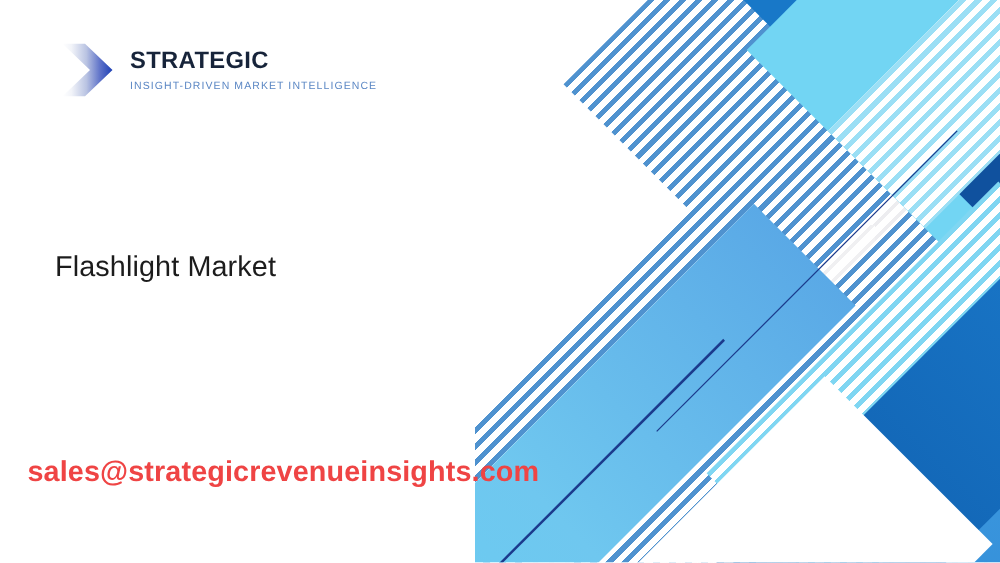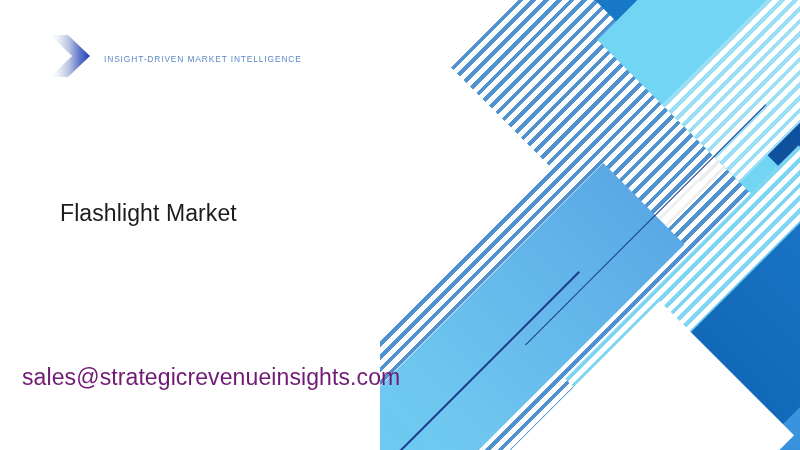--- a/index.html
+++ b/index.html
@@ -237,34 +237,34 @@
     color: #5b87c4;
     font-size: 8.4px;
     font-weight: 400;
     letter-spacing: 0.88px;
     white-space: nowrap;
   }
 
   
   .report-title {
     position: absolute;
-    left: 60px;
+    left: 44px;
     top: 200px;
     font-size: 23px;
     color: #1c1c1c;
     font-weight: 400;
     letter-spacing: 0.1px;
   }
   .contact-email {
     position: absolute;
     left: 22px;
     top: 364px;
     font-size: 23px;
-    color: #701a75;
-    font-weight: 400;
+    color: #ef4444;
+    font-weight: 700;
     letter-spacing: 0.1px;
   }
 </style>
 </head>
 <body>
 
 <div class="slide">
 
   <div class="decor">
     <div class="shape gray-stripes-a"></div>
@@ -303,20 +303,21 @@
             <stop offset="18%" stop-color="#f2f4f9"></stop>
             <stop offset="48%" stop-color="#b9c3e2"></stop>
             <stop offset="75%" stop-color="#5f73c9"></stop>
             <stop offset="100%" stop-color="#1d3fb5"></stop>
           </linearGradient>
         </defs>
         <path d="M2 3 L24 24 L2 45 L20 45 L42 24 L20 3 Z" fill="url(#chevgrad)"></path>
       </svg>
     </span>
     <span class="logo-text">
+      <span class="logo-line-1">STRATEGIC</span>
       <span class="logo-tagline">INSIGHT-DRIVEN MARKET INTELLIGENCE</span>
     </span>
   </div>
 
   <div class="report-title">Flashlight Market</div>
   <div class="contact-email">sales@strategicrevenueinsights.com</div>
 
 </div>
 
 </body></html>

